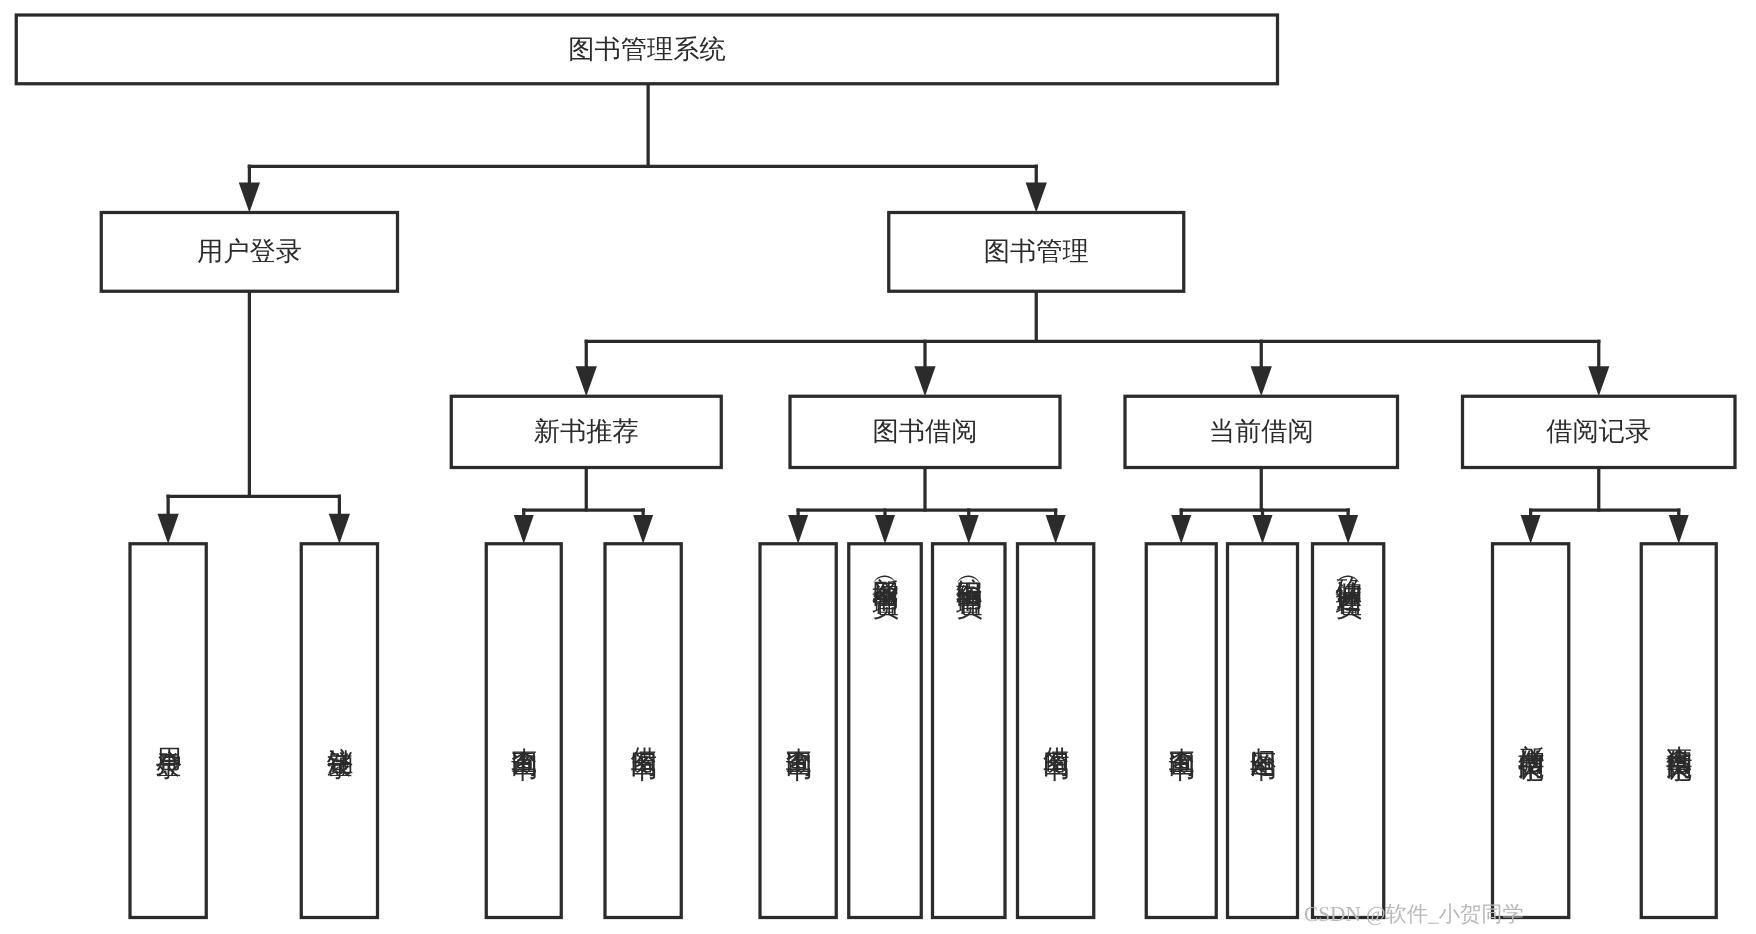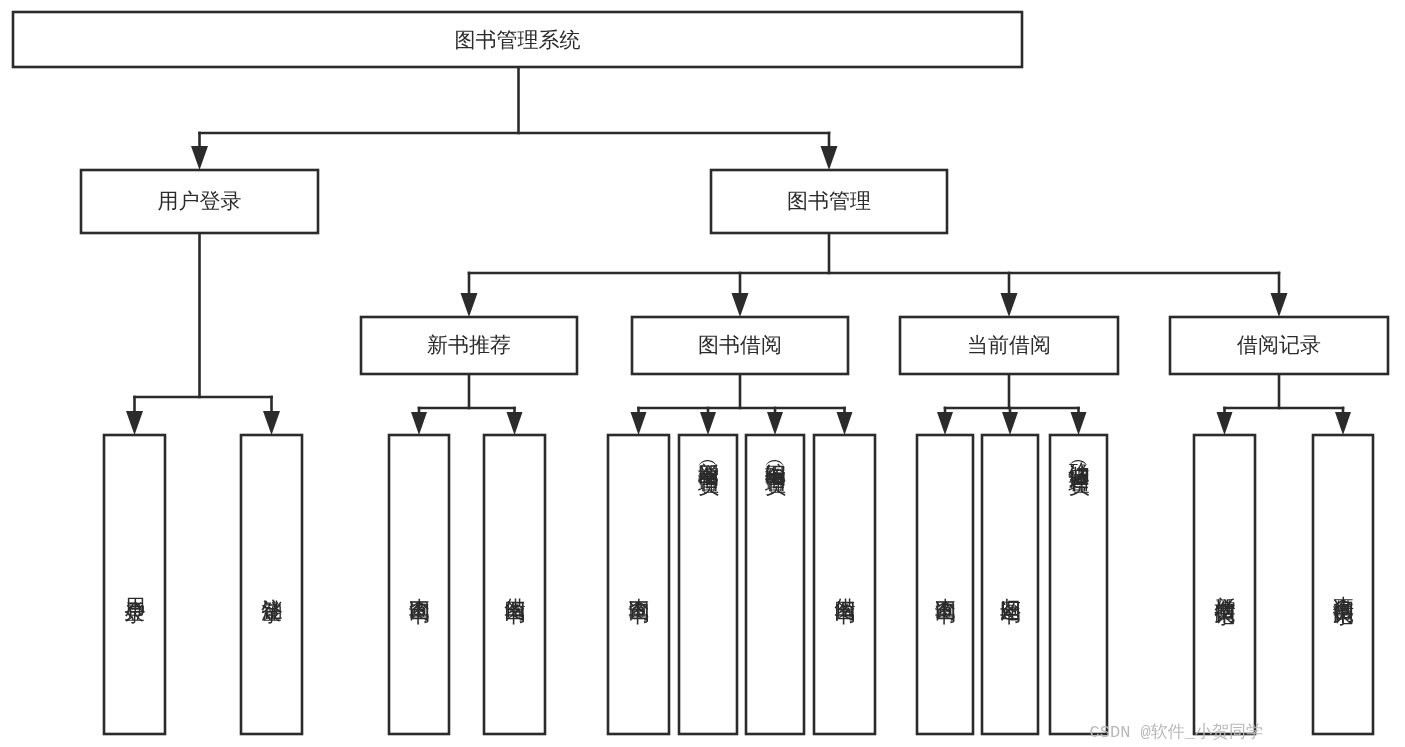--- a/index.html
+++ b/index.html
@@ -11,21 +11,20 @@
     width: 1405px;
     height: 747px;
     overflow: hidden;
     font-family: "DejaVu Sans", "Liberation Sans", sans-serif;
   }
   #diagram-root {
     position: relative;
     width: 1227px;
     height: 747px;
     background: #ffffff;
-    padding-left: 44px;
   }
   svg.flow {
     position: absolute;
     top: 0;
     left: 0;
     width: 1405px;
     height: 747px;
   }
   .node-box {
     fill: #ffffff;
@@ -62,21 +61,21 @@
     align-items: center;
     justify-content: center;
     text-align: center;
     white-space: nowrap;
     pointer-events: none;
   }
   .watermark {
     position: absolute;
     right: 8px;
     bottom: 4px;
-    font-family: Liberation Mono, monospace;
+    font-family: Liberation Serif, serif;
     font-size: 17px;
     color: #b9b9b9;
     white-space: nowrap;
   }
 </style>
 </head>
 <body>
 
 <div id="diagram-root">
 

